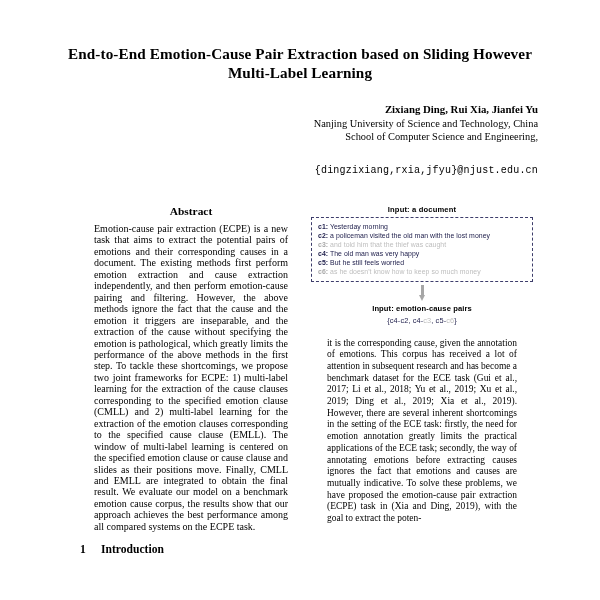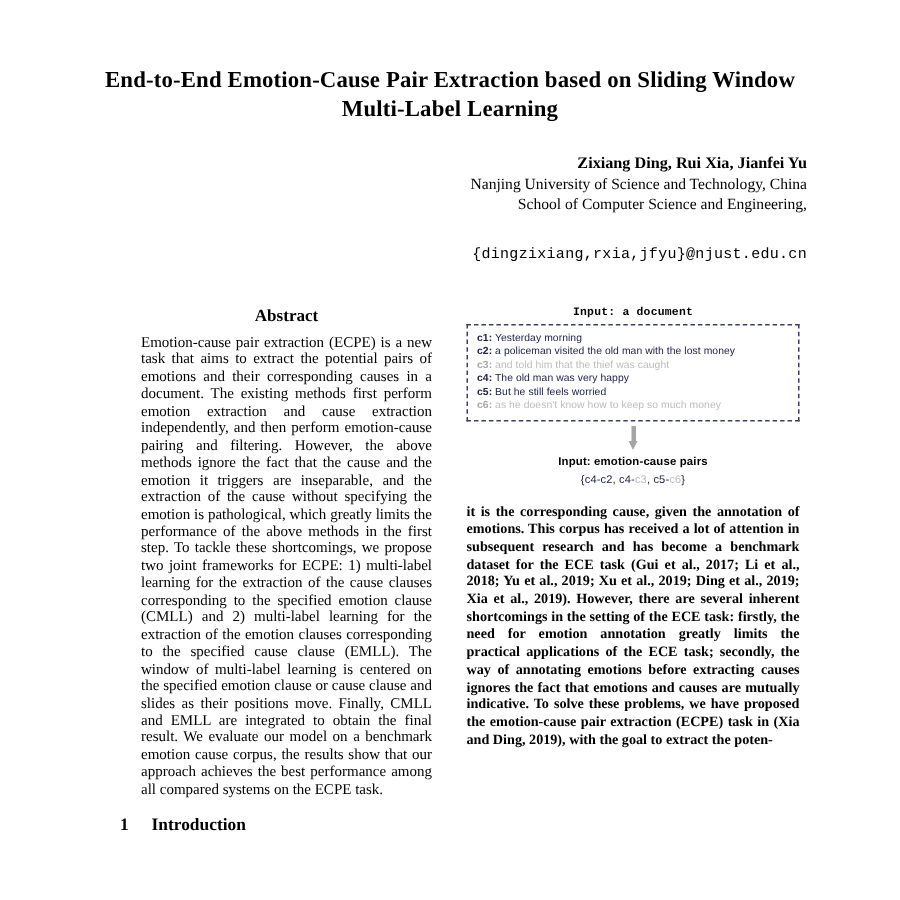--- a/index.html
+++ b/index.html
@@ -94,32 +94,31 @@
     font-size: 11.6px;
     display: flex;
     gap: 11px;
   }
   .section-num { width: 10px; }
 
   .body-para {
     font-size: 9.45px;
     line-height: 11.7px;
     text-align: justify;
-    margin: 0;
+    margin: 16px;
     hyphens: none;
-    font-weight: bold;
   }
 
   
   .figure {
     width: 222px;
   }
   .fig-label {
     text-align: center;
-    font-family: Liberation Mono, monospace;
+    font-family: Liberation Sans, sans-serif;
     font-weight: bold;
     font-size: 7.6px;
     letter-spacing: 0.15px;
     margin-bottom: 3px;
   }
   .doc-box {
     border: 1.2px dashed #3d3d6b;
     padding: 4px 5px 4px 6px;
     box-sizing: border-box;
   }
@@ -190,21 +189,21 @@
   .right-text {
     margin-top: 13px;
   }
 </style>
 </head>
 <body>
 
 <div class="page">
 
   <div class="title-block">
-    <h1 class="paper-title">End-to-End Emotion-Cause Pair Extraction based on Sliding Window Multi-Label Learning</h1>
+    <h1 class="paper-title">End-to-End Emotion-Cause Pair Extraction based on Sliding However Multi-Label Learning</h1>
 
     <div class="authors">
       <div class="author-names">Zixiang Ding, Rui Xia, Jianfei Yu</div>
       <div class="affil-line">Nanjing University of Science and Technology, China</div>
       <div class="affil-line">School of Computer Science and Engineering,</div>
       <div class="email-line">{dingzixiang,rxia,jfyu}@njust.edu.cn</div>
     </div>
   </div>
 
   <div class="columns">

